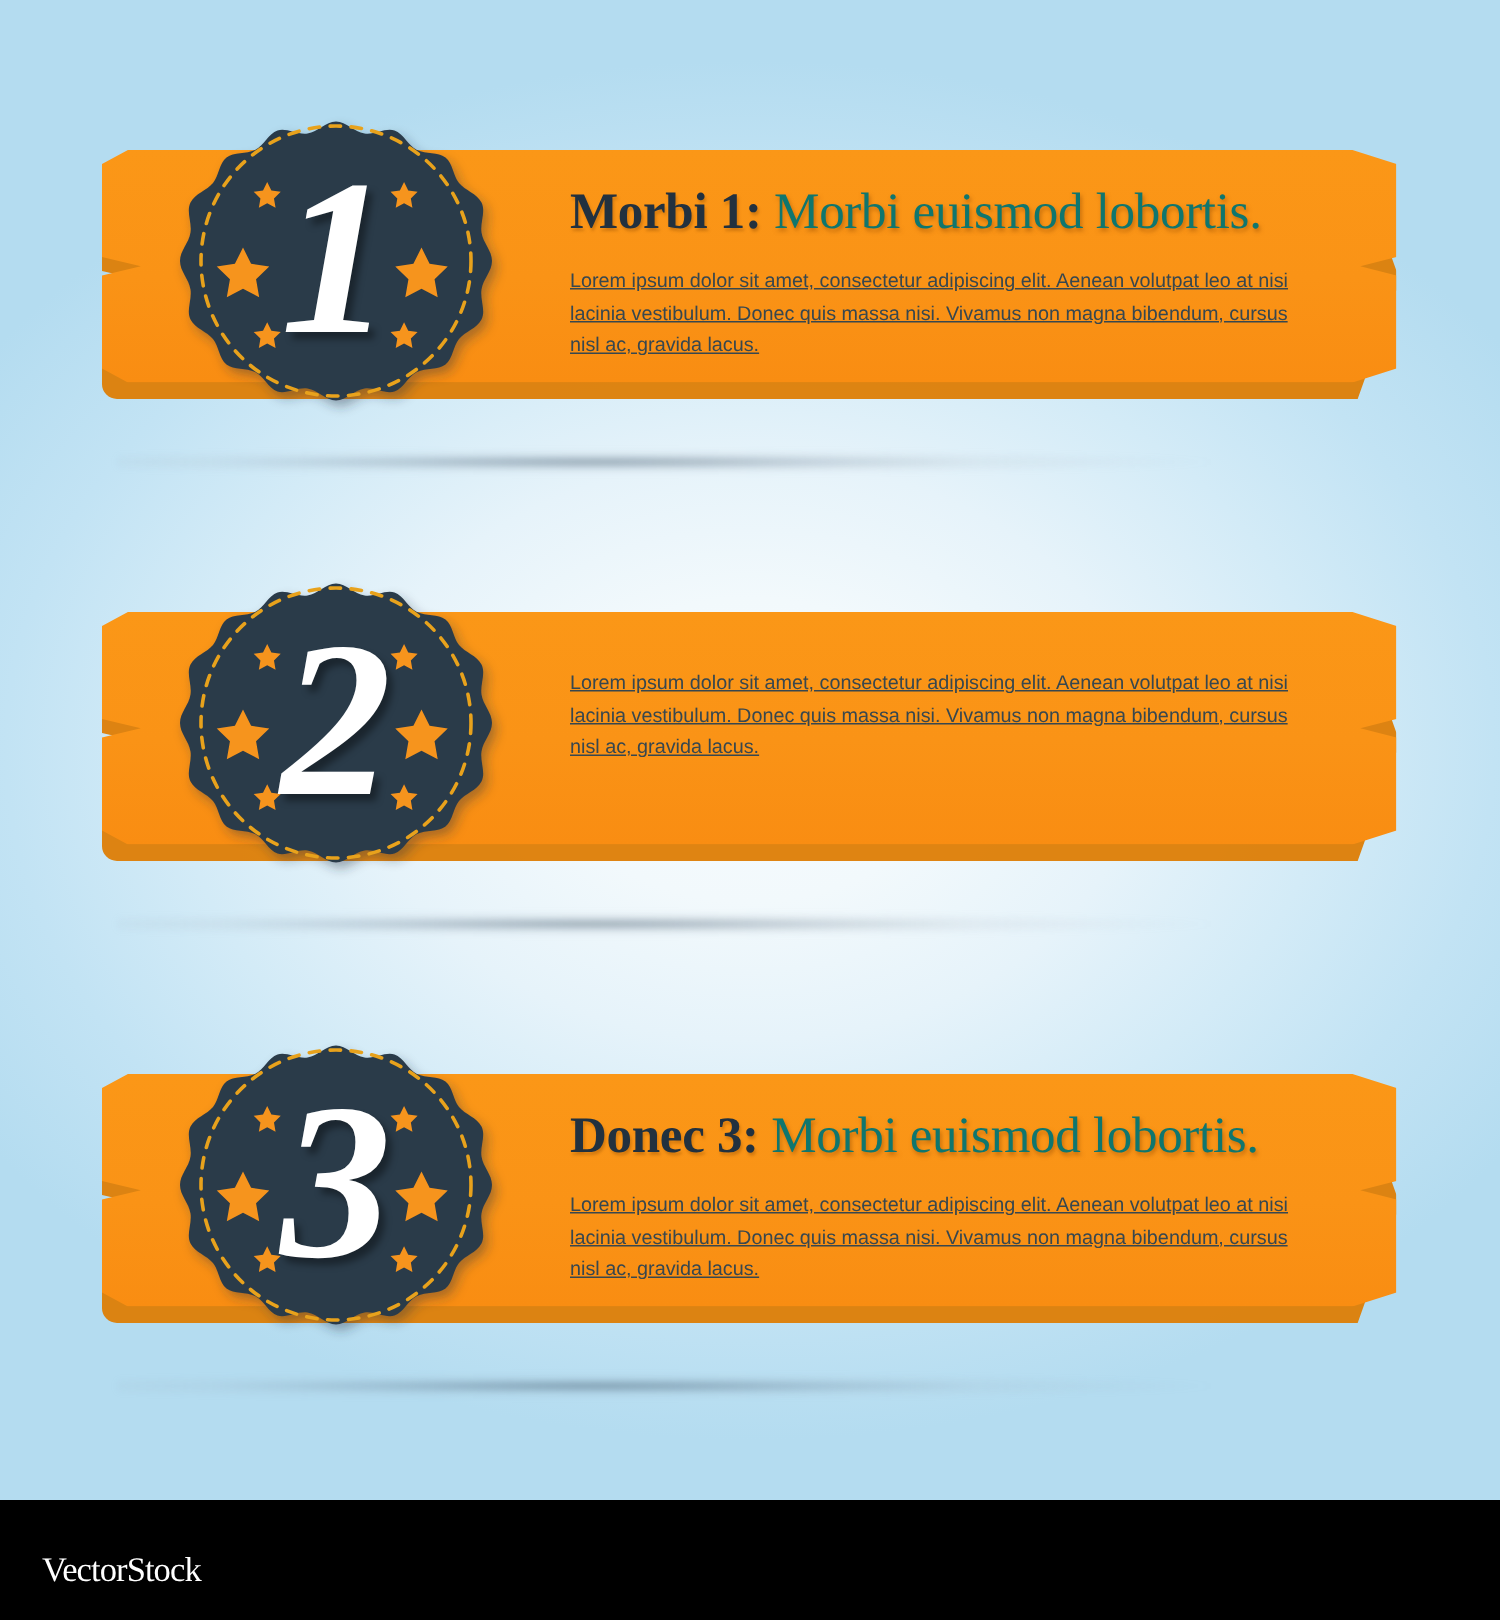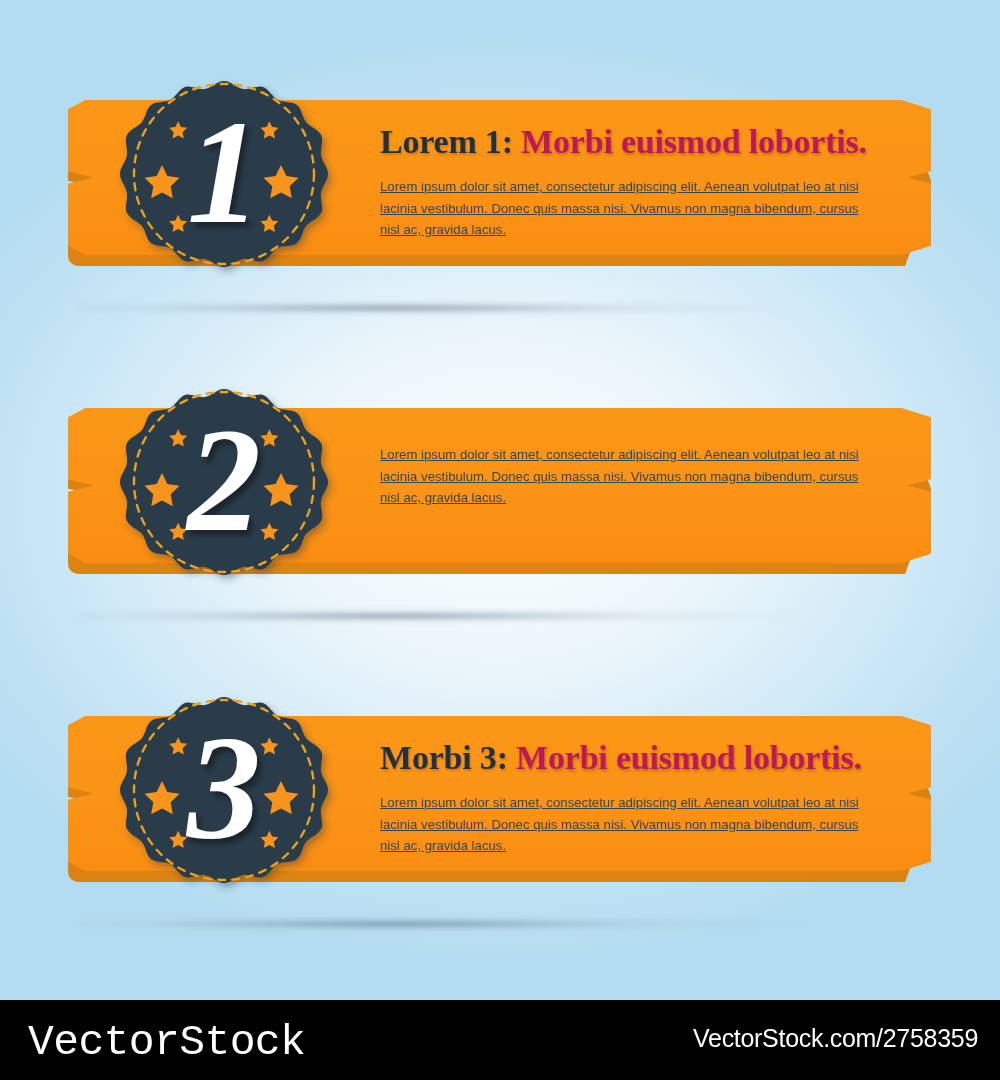--- a/index.html
+++ b/index.html
@@ -124,22 +124,22 @@
     letter-spacing: -0.2px;
     white-space: nowrap;
     text-shadow: 1px 2px 2px rgba(140,70,0,.45);
   }
   .headline .lead {
     font-weight: bold;
     color: #22313f;
     text-shadow: 1px 2px 2px rgba(150,80,5,.40);
   }
   .headline .rest {
-    color: #be185d;
-    font-weight: bold;
+    color: #0f766e;
+    font-weight: normal;
     text-shadow: 1px 2px 3px rgba(150,75,0,.55);
   }
 
   .body-copy {
     margin: 14px 0 0 0;
     width: 498px;
     font-family: "Liberation Sans", sans-serif;
     font-size: 13.2px;
     line-height: 21.5px;
     color: #37474f;
@@ -183,23 +183,23 @@
     position: absolute;
     left: 0;
     top: 1000px;
     width: 1000px;
     height: 80px;
     background: #000000;
   }
   .footer-logo {
     position: absolute;
     left: 28px;
-    top: 18px;
-    font-family: Liberation Mono, monospace;
-    font-size: 43px;
+    top: 34px;
+    font-family: Liberation Serif, serif;
+    font-size: 23px;
     color: #ffffff;
     letter-spacing: -0.6px;
   }
   .footer-url {
     position: absolute;
     right: 22px;
     top: 24px;
     font-family: "Liberation Sans", sans-serif;
     font-size: 25px;
     color: #ffffff;
@@ -219,21 +219,21 @@
 
       <div class="banner-wrap">
         <div class="banner-shadow"></div>
         <div class="banner"></div>
       </div>
 
       <div class="ground-shadow"></div>
 
       <div class="text-block">
         <div class="headline">
-          <span class="lead">Lorem 1:</span><span class="rest"> Morbi euismod lobortis.</span>
+          <span class="lead">Morbi 1:</span><span class="rest"> Morbi euismod lobortis.</span>
         </div>
         <p class="body-copy">Lorem ipsum dolor sit amet, consectetur adipiscing elit. Aenean volutpat leo at nisi lacinia vestibulum. Donec quis massa nisi. Vivamus non magna bibendum, cursus nisl ac, gravida lacus.</p>
       </div>
 
       <div class="badge">
         <svg width="228" height="228" viewBox="0 0 228 228" aria-hidden="true">
           <defs>
             <filter id="bshadow1" x="-25%" y="-25%" width="150%" height="150%">
               <feDropShadow dx="3" dy="4" stdDeviation="3.5" flood-color="#24333f" flood-opacity="0.38"></feDropShadow>
             </filter>
@@ -312,21 +312,21 @@
 
       <div class="banner-wrap">
         <div class="banner-shadow"></div>
         <div class="banner"></div>
       </div>
 
       <div class="ground-shadow"></div>
 
       <div class="text-block">
         <div class="headline">
-          <span class="lead">Morbi 3:</span><span class="rest"> Morbi euismod lobortis.</span>
+          <span class="lead">Donec 3:</span><span class="rest"> Morbi euismod lobortis.</span>
         </div>
         <p class="body-copy">Lorem ipsum dolor sit amet, consectetur adipiscing elit. Aenean volutpat leo at nisi lacinia vestibulum. Donec quis massa nisi. Vivamus non magna bibendum, cursus nisl ac, gravida lacus.</p>
       </div>
 
       <div class="badge">
         <svg width="228" height="228" viewBox="0 0 228 228" aria-hidden="true">
           <defs>
             <filter id="bshadow3" x="-25%" y="-25%" width="150%" height="150%">
               <feDropShadow dx="3" dy="4" stdDeviation="3.5" flood-color="#24333f" flood-opacity="0.38"></feDropShadow>
             </filter>
@@ -345,16 +345,15 @@
           </g>
         </svg>
         <div class="badge-num">3</div>
       </div>
     </div>
 
   </div>
 
   <div class="footer">
     <div class="footer-logo">VectorStock</div>
-    <div class="footer-url">VectorStock.com/2758359</div>
   </div>
 
 </div>
 
 </body></html>

